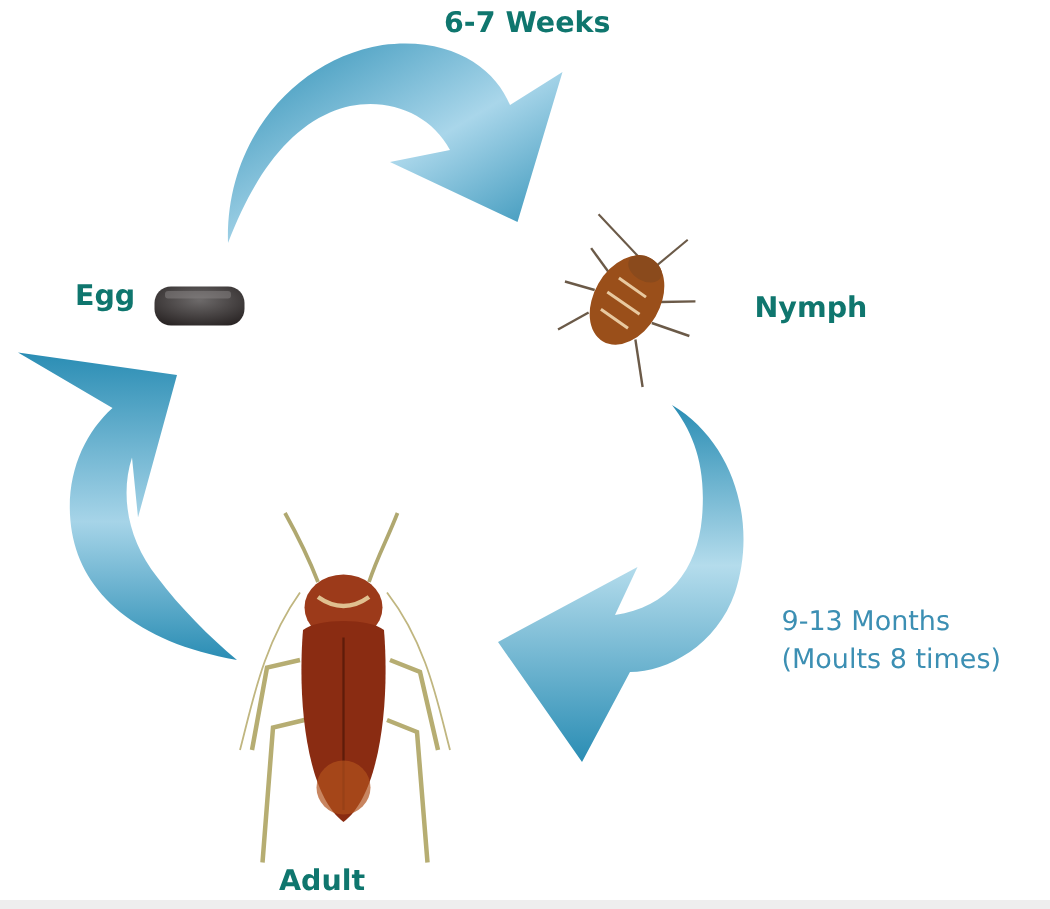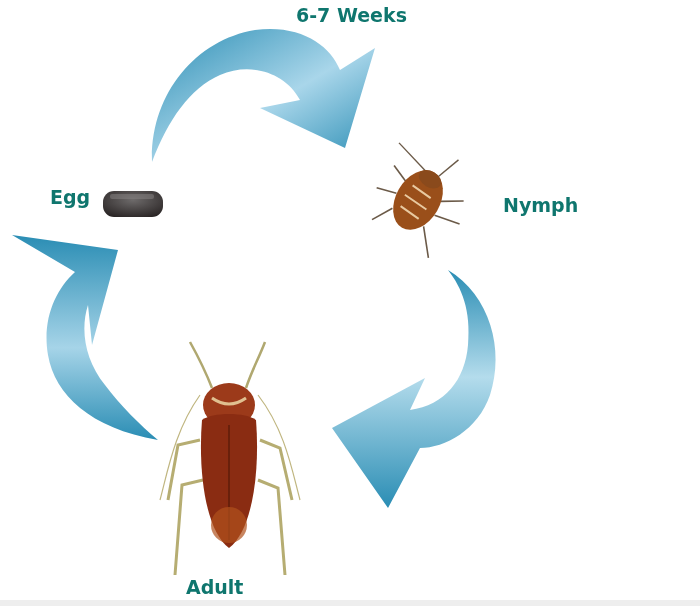--- a/index.html
+++ b/index.html
@@ -85,17 +85,21 @@
       <ellipse cx="229" cy="525" rx="18" ry="18" fill="#b1511d" opacity="0.7"></ellipse>
     </g>
   </svg>
 
   <div class="label" style="left:296px; top:4px; font-weight:bold;">6-7 Weeks</div>
 
   <div class="label" style="left:50px; top:186px;">Egg</div>
 
   <div class="label" style="left:503px; top:194px;">Nymph</div>
 
+  <div class="label thin" style="left:521px; top:402px;">
+    <div>9-13 Months</div>
+    <div>(Moults 8 times)</div>
+  </div>
 
   <div class="label" style="left:186px; top:576px;">Adult</div>
 </div>
 
 <div class="footer-strip"></div>
 
 </body></html>

